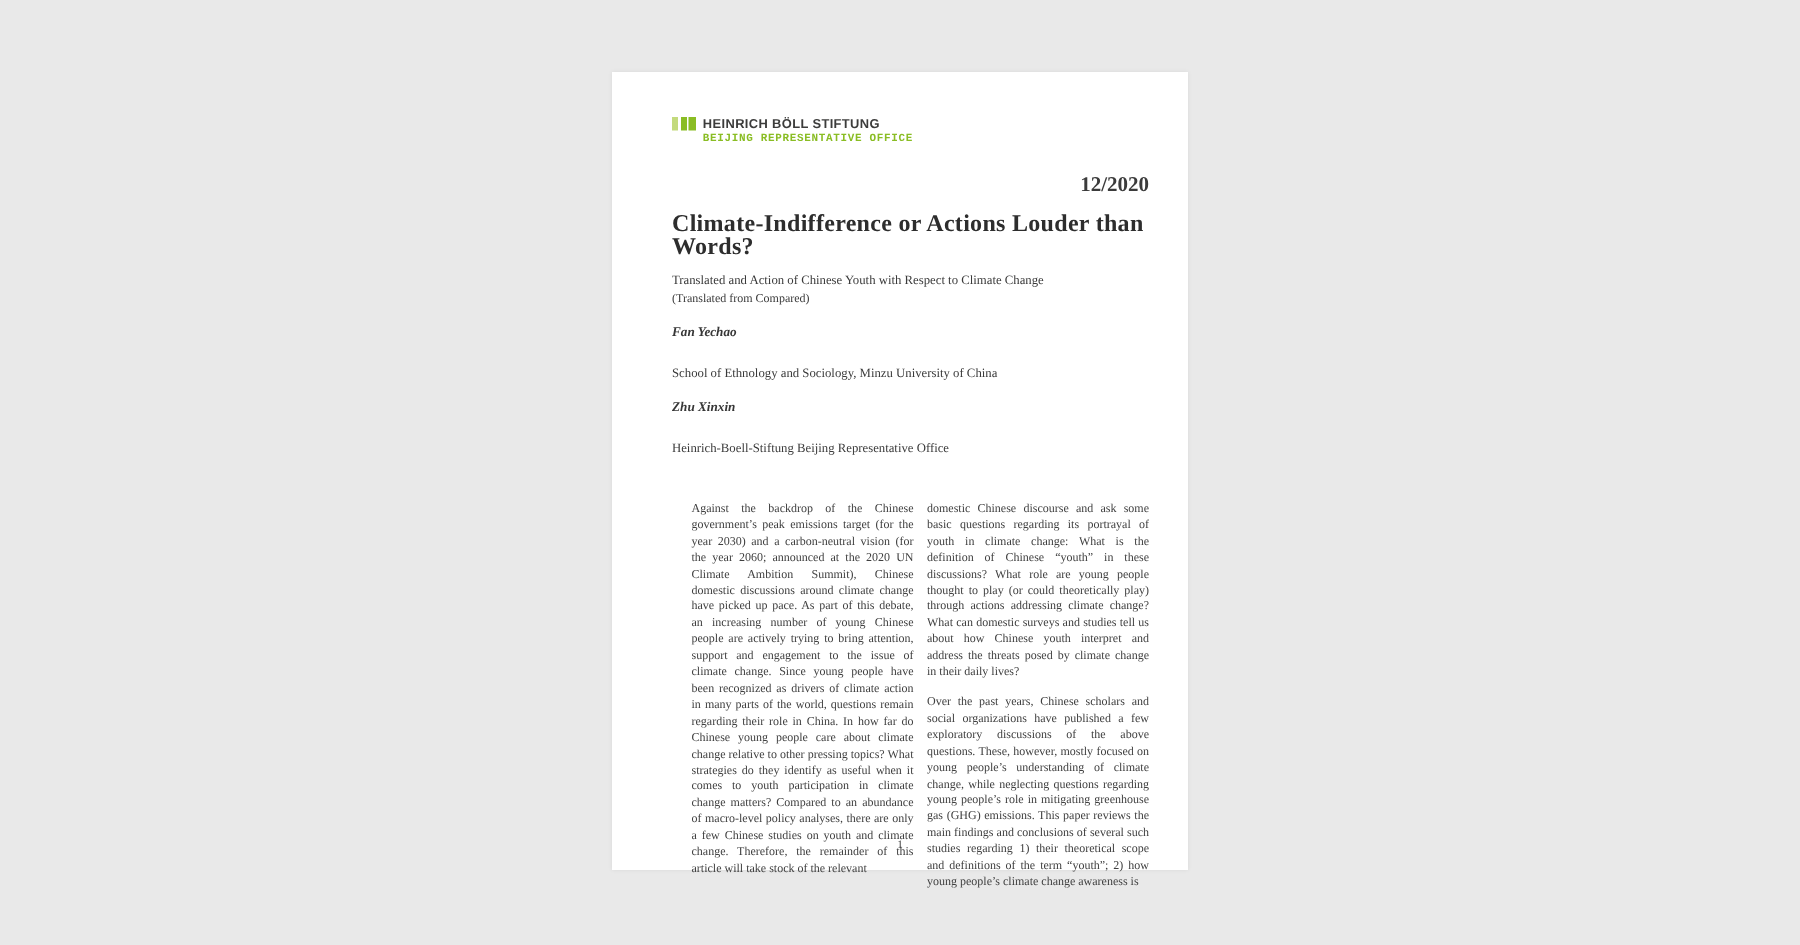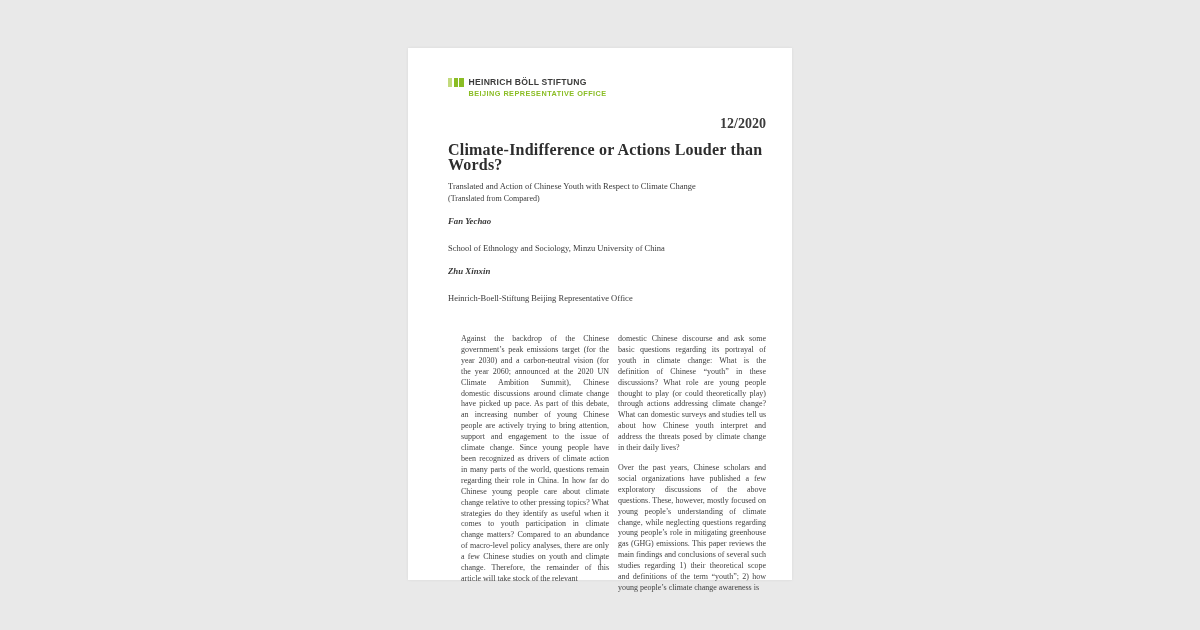--- a/index.html
+++ b/index.html
@@ -53,21 +53,21 @@
   .logo-text .org {
     font-family: "Liberation Sans", sans-serif;
     font-weight: bold;
     font-size: 8.6px;
     letter-spacing: 0.25px;
     color: #3c3c3b;
     line-height: 10px;
     white-space: nowrap;
   }
   .logo-text .office {
-    font-family: Liberation Sans, sans-serif;
+    font-family: Liberation Mono, monospace;
     font-weight: bold;
     font-size: 7.3px;
     letter-spacing: 0.45px;
     color: #8abd24;
     line-height: 9px;
     margin-top: 2px;
     white-space: nowrap;
   }
   
   .issue-date {

